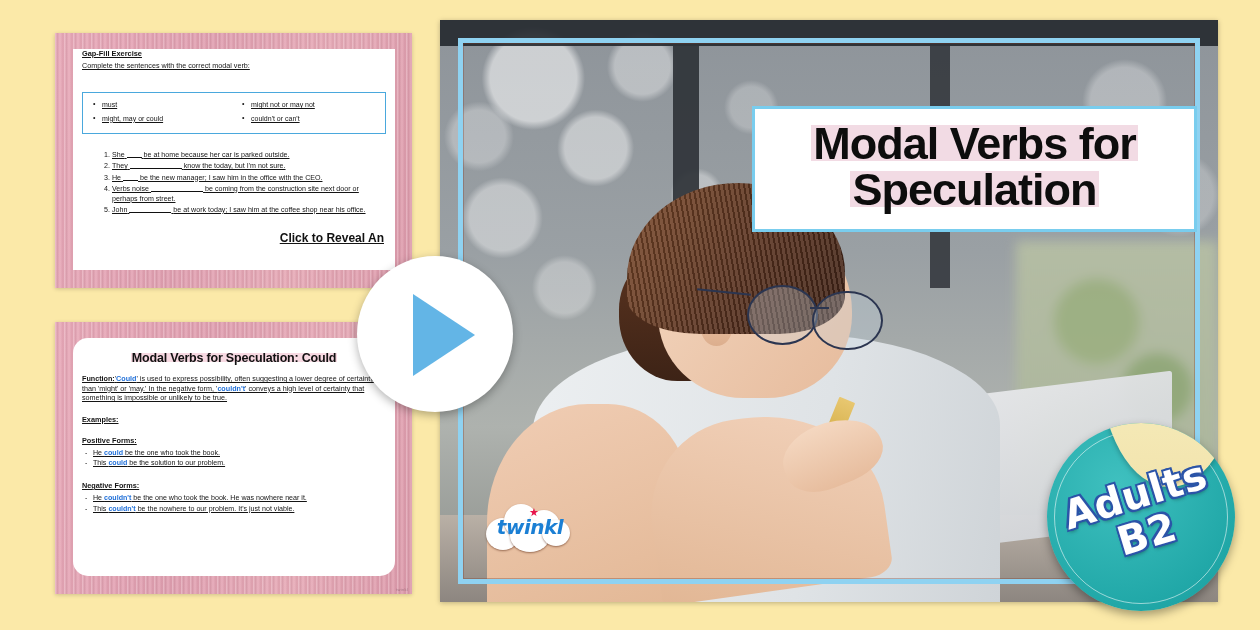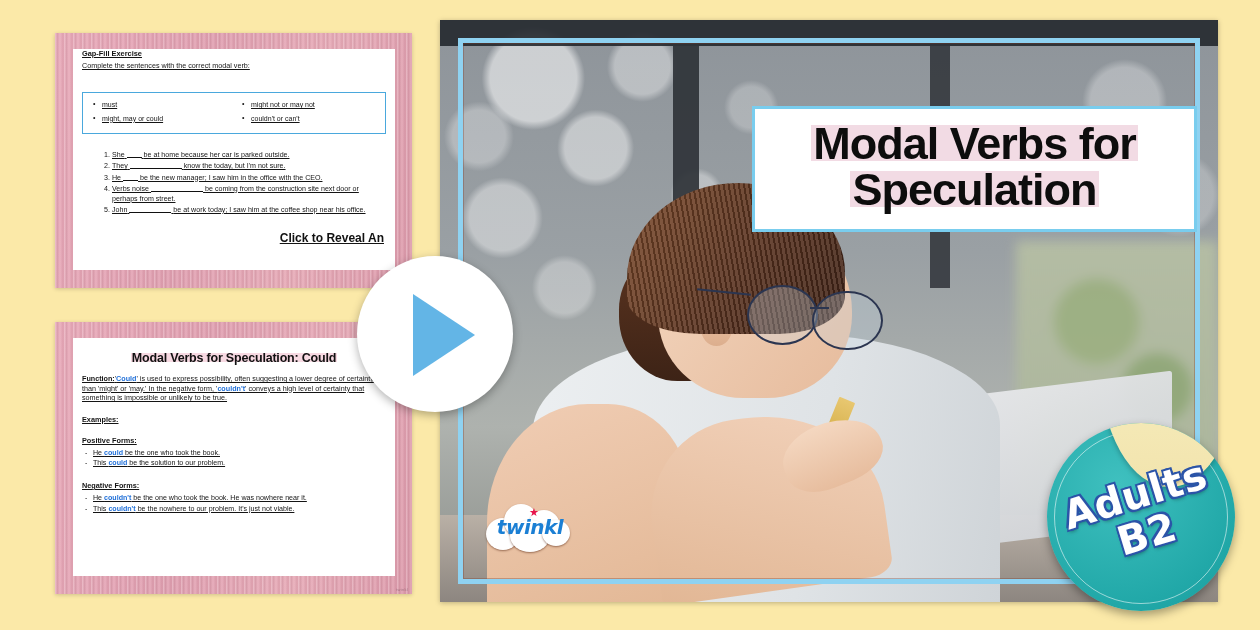--- a/index.html
+++ b/index.html
@@ -31,21 +31,21 @@
     position:absolute;right:4px;bottom:2px;
     font-size:4px;color:rgba(120,80,95,.55);letter-spacing:.3px;
   }
 
   
   #thumb1{left:55px;top:33px;width:357px;height:255px;}
   #thumb1 .thumb-inner{left:18px;top:16px;right:17px;bottom:18px;}
 
   
   #thumb2{left:55px;top:322px;width:357px;height:272px;}
-  #thumb2 .thumb-inner{left:18px;top:16px;right:17px;bottom:18px;}
+  #thumb2 .thumb-inner{left:18px;top:16px;right:17px;bottom:18px;border-radius:15px;}
 
   .s-title{
     text-align:center;font-weight:bold;color:#111;
     font-size:12.5px;letter-spacing:-.2px;margin:13px 6px 9px 6px;
     position:relative;display:block;
   }
   .s-title span.hl{
     background:linear-gradient(transparent 14%, #f7d9e2 14%, #f7d9e2 78%, transparent 78%);
     padding:0 1px;
   }

